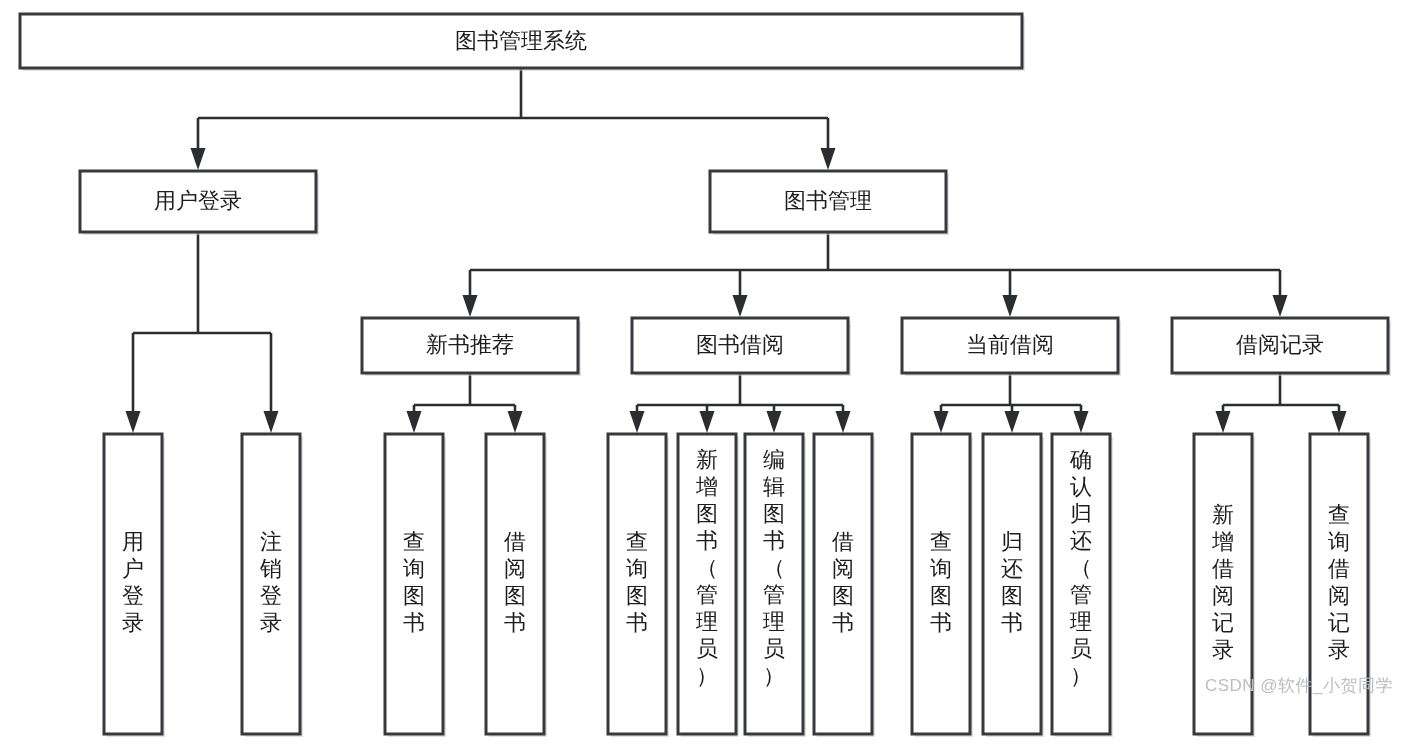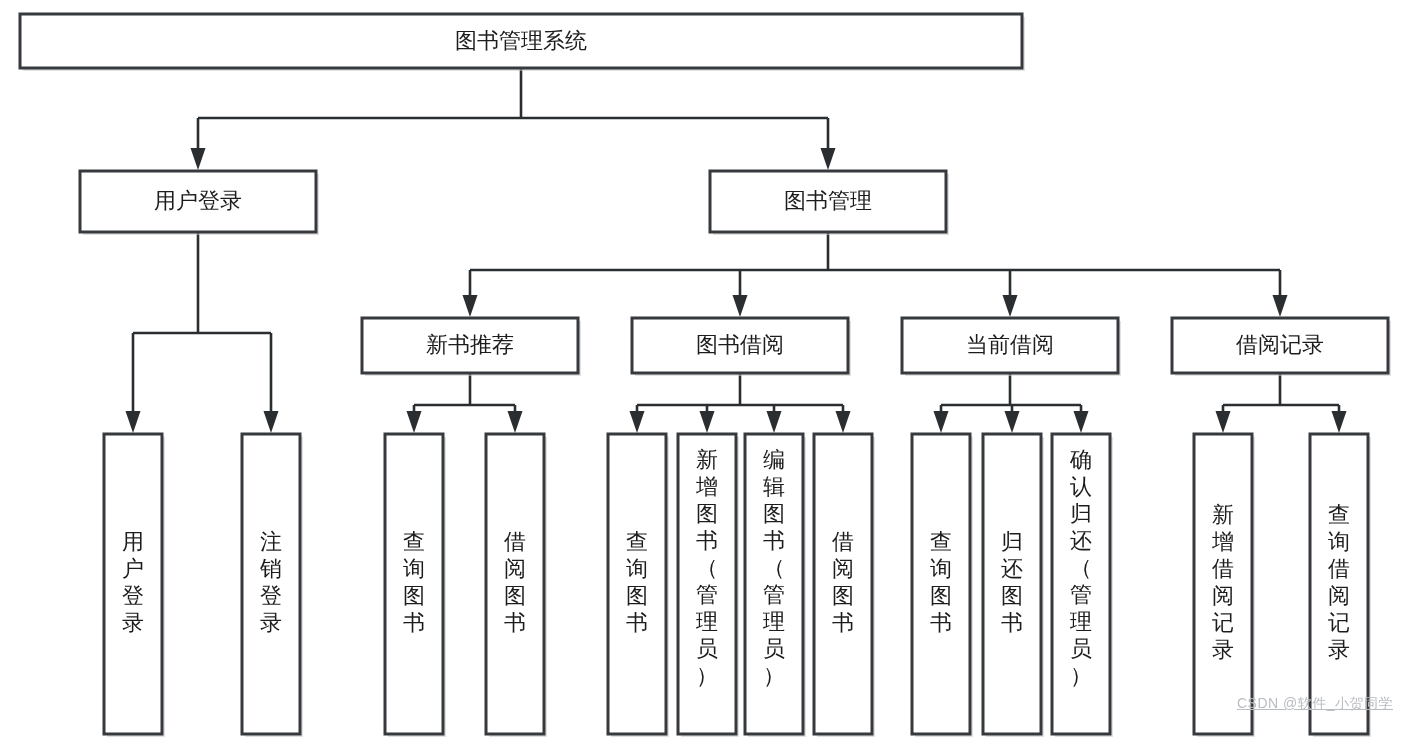--- a/index.html
+++ b/index.html
@@ -57,28 +57,27 @@
     fill: none;
     stroke-linecap: butt;
   }
   .arrow-head {
     fill: #2b2e31;
     stroke: none;
   }
   .watermark {
     position: absolute;
     right: 12px;
-    bottom: 0;
-    font-family: "Liberation Sans", "DejaVu Sans", sans-serif;
-    font-size: 14px;
+    bottom: 16px;
+    font-family: "Liberation Sans", "DejaVu Sans", sans-serif;
+    font-size: 17px;
     color: #b9bcc0;
     letter-spacing: 0.5px;
     user-select: none;
     white-space: nowrap;
-    text-decoration: underline;
   }
 </style>
 </head>
 <body>
 
 <div id="diagram-root">
   <svg class="diagram-canvas" id="diagram-canvas" viewBox="0 0 1405 747" xmlns="http://www.w3.org/2000/svg">
     <g id="layer-connectors">
         <g>
           <line class="connector" x1="521" y1="68" x2="521" y2="118"></line>

